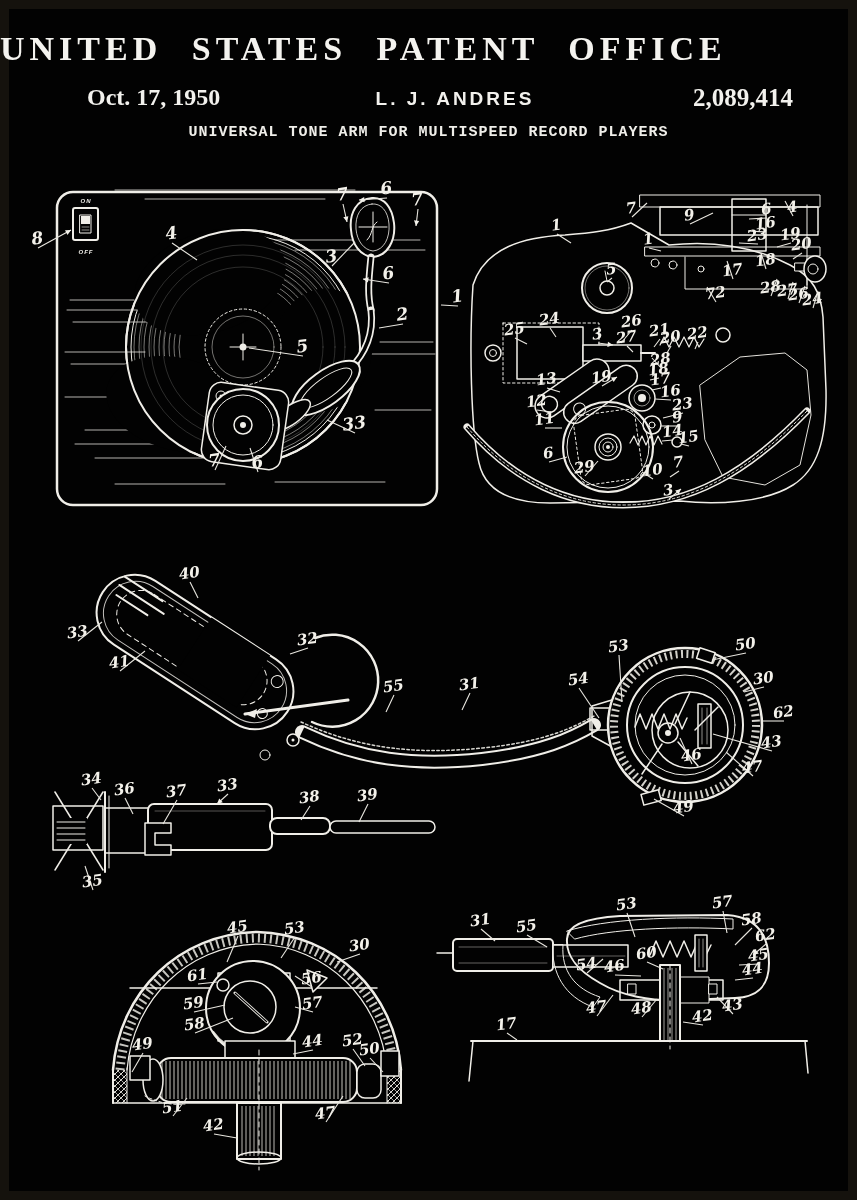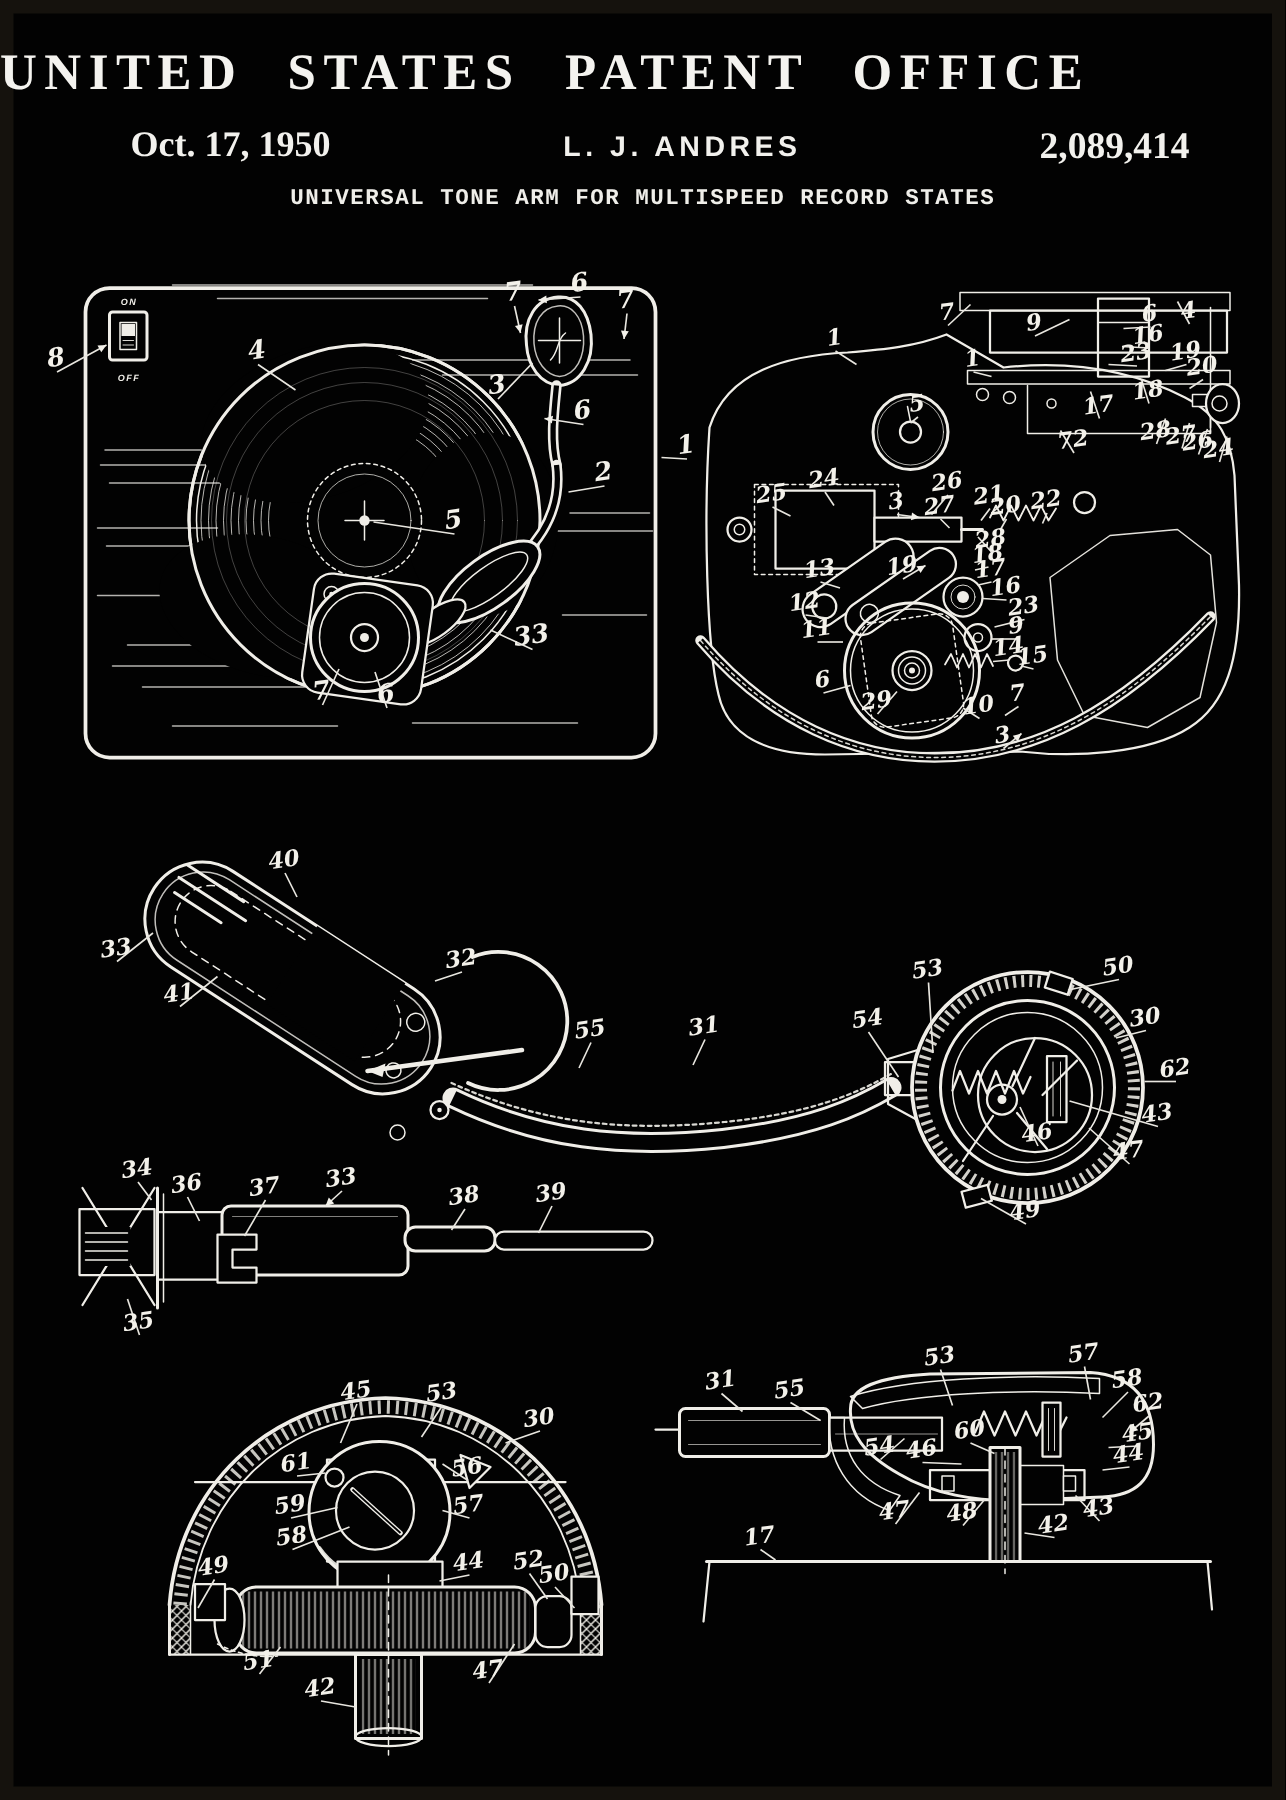--- a/index.html
+++ b/index.html
@@ -32,21 +32,21 @@
 </head>
 <body>
 
 <div id="page">
   <div class="frame"></div>
 
   <div class="office">UNITED STATES PATENT OFFICE</div>
   <div class="h-date">Oct. 17, 1950</div>
   <div class="h-inv">L. J. ANDRES</div>
   <div class="h-num">2,089,414</div>
-  <div class="subtitle">UNIVERSAL TONE ARM FOR MULTISPEED RECORD STATES</div>
+  <div class="subtitle">UNIVERSAL TONE ARM FOR MULTISPEED RECORD PLAYERS</div>
 
   <svg class="fig" style="left:25px;top:182px" width="445" height="335" viewBox="0 0 445 335" data-fig="1">
     <defs>
       <pattern id="pxh" width="6" height="6" patternUnits="userSpaceOnUse">
         <path d="M0,6 L6,0" stroke="#e9e7e0" stroke-width="1"></path>
         <path d="M0,0 L6,6" stroke="#e9e7e0" stroke-width="0.7"></path>
       </pattern>
       <pattern id="ph" width="7" height="7" patternUnits="userSpaceOnUse">
         <path d="M0,7 L7,0" stroke="#e9e7e0" stroke-width="1.1"></path>
       </pattern>

